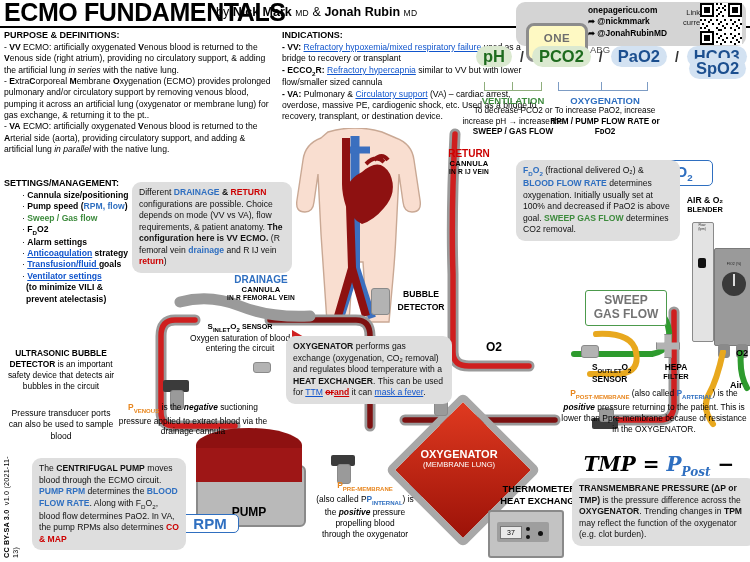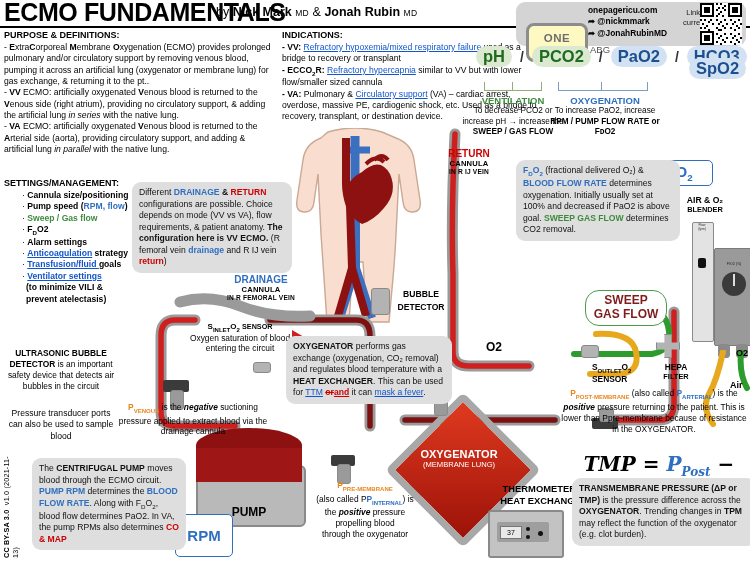--- a/index.html
+++ b/index.html
@@ -44,22 +44,22 @@
   .caplabel{font-size:9.5px;color:#555;}
   .brace{border-left:1.4px solid #8fae7c;border-right:1.4px solid #8fae7c;
          border-bottom:1.4px solid #8fae7c;}
   .brace-b{border-left:1.4px solid #7d9cc4;border-right:1.4px solid #7d9cc4;
            border-bottom:1.4px solid #7d9cc4;}
   .ttl{font-size:9.5px;font-weight:bold;text-align:center;}
   .sub{font-size:8.2px;text-align:center;line-height:1.3;}
   
   .obox{border:1.6px solid #2f6fc0;border-radius:5px;background:#fff;
         color:#2f6fc0;font-weight:bold;text-align:center;}
-  .gbox{border:1.6px solid #4c9a4c;border-radius:14px;background:#fff;
-        color:#7f1d1d;font-weight:bold;text-align:center;}
+  .gbox{border:1.6px solid #4c9a4c;border-radius:3px;background:#fff;
+        color:#737373;font-weight:bold;text-align:center;}
   .dev{position:absolute;background:#b3b3b3;border:1.5px solid #8a8a8a;border-radius:3px;}
   .lab{position:absolute;text-align:center;font-weight:bold;}
   .cap{font-size:7.6px;letter-spacing:.2px;}
   
   #oxy{left:408px;top:415px;width:96px;height:96px;transform:rotate(45deg);
        background:linear-gradient(135deg,#e03a20,#9c1208);
        border:7px solid #a8a8a8;border-radius:6px;}
   #oxylab{left:404px;top:448px;width:110px;color:#fff;}
   
   #lic{left:2px;top:452px;width:14px;height:106px;font-size:7.2px;
@@ -110,22 +110,22 @@
              M0 8h1v1H0zM2 8h1v1H2zM4 9h1v1H4zM1 10h1v1H1zM3 11h1v1H3zM5 8h1v1H5zM0 12h1v1H0zM2 12h1v1H2zM6 10h1v1H6zM4 13h1v1H4z
              M8 8h1v1H8zM10 9h1v1h-1zM12 8h1v1h-1zM9 10h1v1H9zM11 11h1v1h-1zM13 10h1v1h-1zM8 12h1v1H8zM10 13h1v1h-1zM12 12h1v1h-1zM9 13h1v1H9z
              M15 8h1v1h-1zM17 9h1v1h-1zM19 8h1v1h-1zM16 10h1v1h-1zM18 11h1v1h-1zM20 10h1v1h-1zM15 12h1v1h-1zM17 13h1v1h-1zM19 12h1v1h-1z
              M8 15h1v1H8zM10 16h1v1h-1zM12 15h1v1h-1zM9 17h1v1H9zM11 18h1v1h-1zM13 17h1v1h-1zM8 19h1v1H8zM10 20h1v1h-1zM12 19h1v1h-1z
              M15 15h1v1h-1zM17 16h1v1h-1zM19 15h1v1h-1zM16 17h1v1h-1zM18 18h1v1h-1zM20 17h1v1h-1zM15 19h1v1h-1zM17 20h1v1h-1zM19 19h1v1h-1z"></path>
   </g>
 </svg>
 
 <div class="abs txt" style="left:4px;top:30px;width:272px;">
   <div class="hd">PURPOSE &amp; DEFINITIONS:</div>
+  <div>- <span class="b">VV</span> ECMO: artificially oxygenated <span class="b">V</span>enous blood is returned to the <span class="b">V</span>enous side (right atrium), providing no circulatory support, &amp; adding the artificial lung <span class="i">in series</span> with the native lung.</div>
   <div>- <span class="b">E</span>xtra<span class="b">C</span>orporeal <span class="b">M</span>embrane <span class="b">O</span>xygenation (ECMO) provides prolonged pulmonary and/or circulatory support by removing venous blood, pumping it across an artificial lung (oxygenator or membrane lung) for gas exchange, &amp; returning it to the pt..</div>
-  <div>- <span class="b">VV</span> ECMO: artificially oxygenated <span class="b">V</span>enous blood is returned to the <span class="b">V</span>enous side (right atrium), providing no circulatory support, &amp; adding the artificial lung <span class="i">in series</span> with the native lung.</div>
   <div>- <span class="b">VA</span> ECMO: artificially oxygenated <span class="b">V</span>enous blood is returned to the <span class="b">A</span>rterial side (aorta), providing circulatory support, and adding &amp; artificial lung <span class="i">in parallel</span> with the native lung.</div>
 </div>
 
 <div class="abs txt" style="left:282px;top:30px;width:256px;">
   <div class="hd">INDICATIONS:</div>
   <div><span class="b">- VV:</span>
     <span class="lnk">Refractory hypoxemia/mixed respiratory failure</span>
     <span>used as a bridge to recovery or transplant</span></div>
   <div><span class="b">- ECCO<sub>2</sub>R:</span>
     <span class="lnk">Refractory hypercapnia</span>
@@ -336,21 +336,21 @@
   <div>HEAT EXCHANGER</div>
 </div>
 
 <div class="abs obox" style="left:639px;top:160px;width:72px;font-size:15px;padding:2px 0;">
   <span>F<sub style="font-size:.65em;">D</sub>O<sub style="font-size:.65em;">2</sub></span>
 </div>
 <div class="abs gbox" style="left:585px;top:290px;width:80px;font-size:12px;padding:3px 0;line-height:1.15;">
   <div>SWEEP</div>
   <div>GAS FLOW</div>
 </div>
-<div class="abs obox" style="left:175px;top:514px;width:56px;font-size:15px;padding:12px 0;">RPM</div>
+<div class="abs obox" style="left:181px;top:514px;width:56px;font-size:15px;padding:0 0;">RPM</div>
 
 <div class="abs callout" style="left:516px;top:160px;width:150px;">
   <span class="b blue">F<sub>D</sub>O<sub>2</sub></span><span> (fractional delivered O₂) &amp; </span><span class="b blue">BLOOD FLOW RATE</span><span> determines oxygenation. Initially usually set at 100% and decreased if PaO2 is above goal. </span><span class="b green">SWEEP GAS FLOW</span><span> determines CO2 removal.</span>
 </div>
 
 <div class="abs callout" style="left:286px;top:336px;width:152px;">
   <span class="b">OXYGENATOR</span><span> performs gas exchange (oxygenation, CO₂ removal) and regulates blood temperature with a </span><span class="b">HEAT EXCHANGER</span><span>. This can be used for </span><span class="lnk">TTM</span> <span class="strike">or</span><span class="ins">and</span><span> it can </span><span class="lnk">mask a fever</span><span>.</span>
 </div>
 
 <div class="abs" style="left:2px;top:348px;width:118px;font-size:8.4px;line-height:1.3;text-align:center;">

